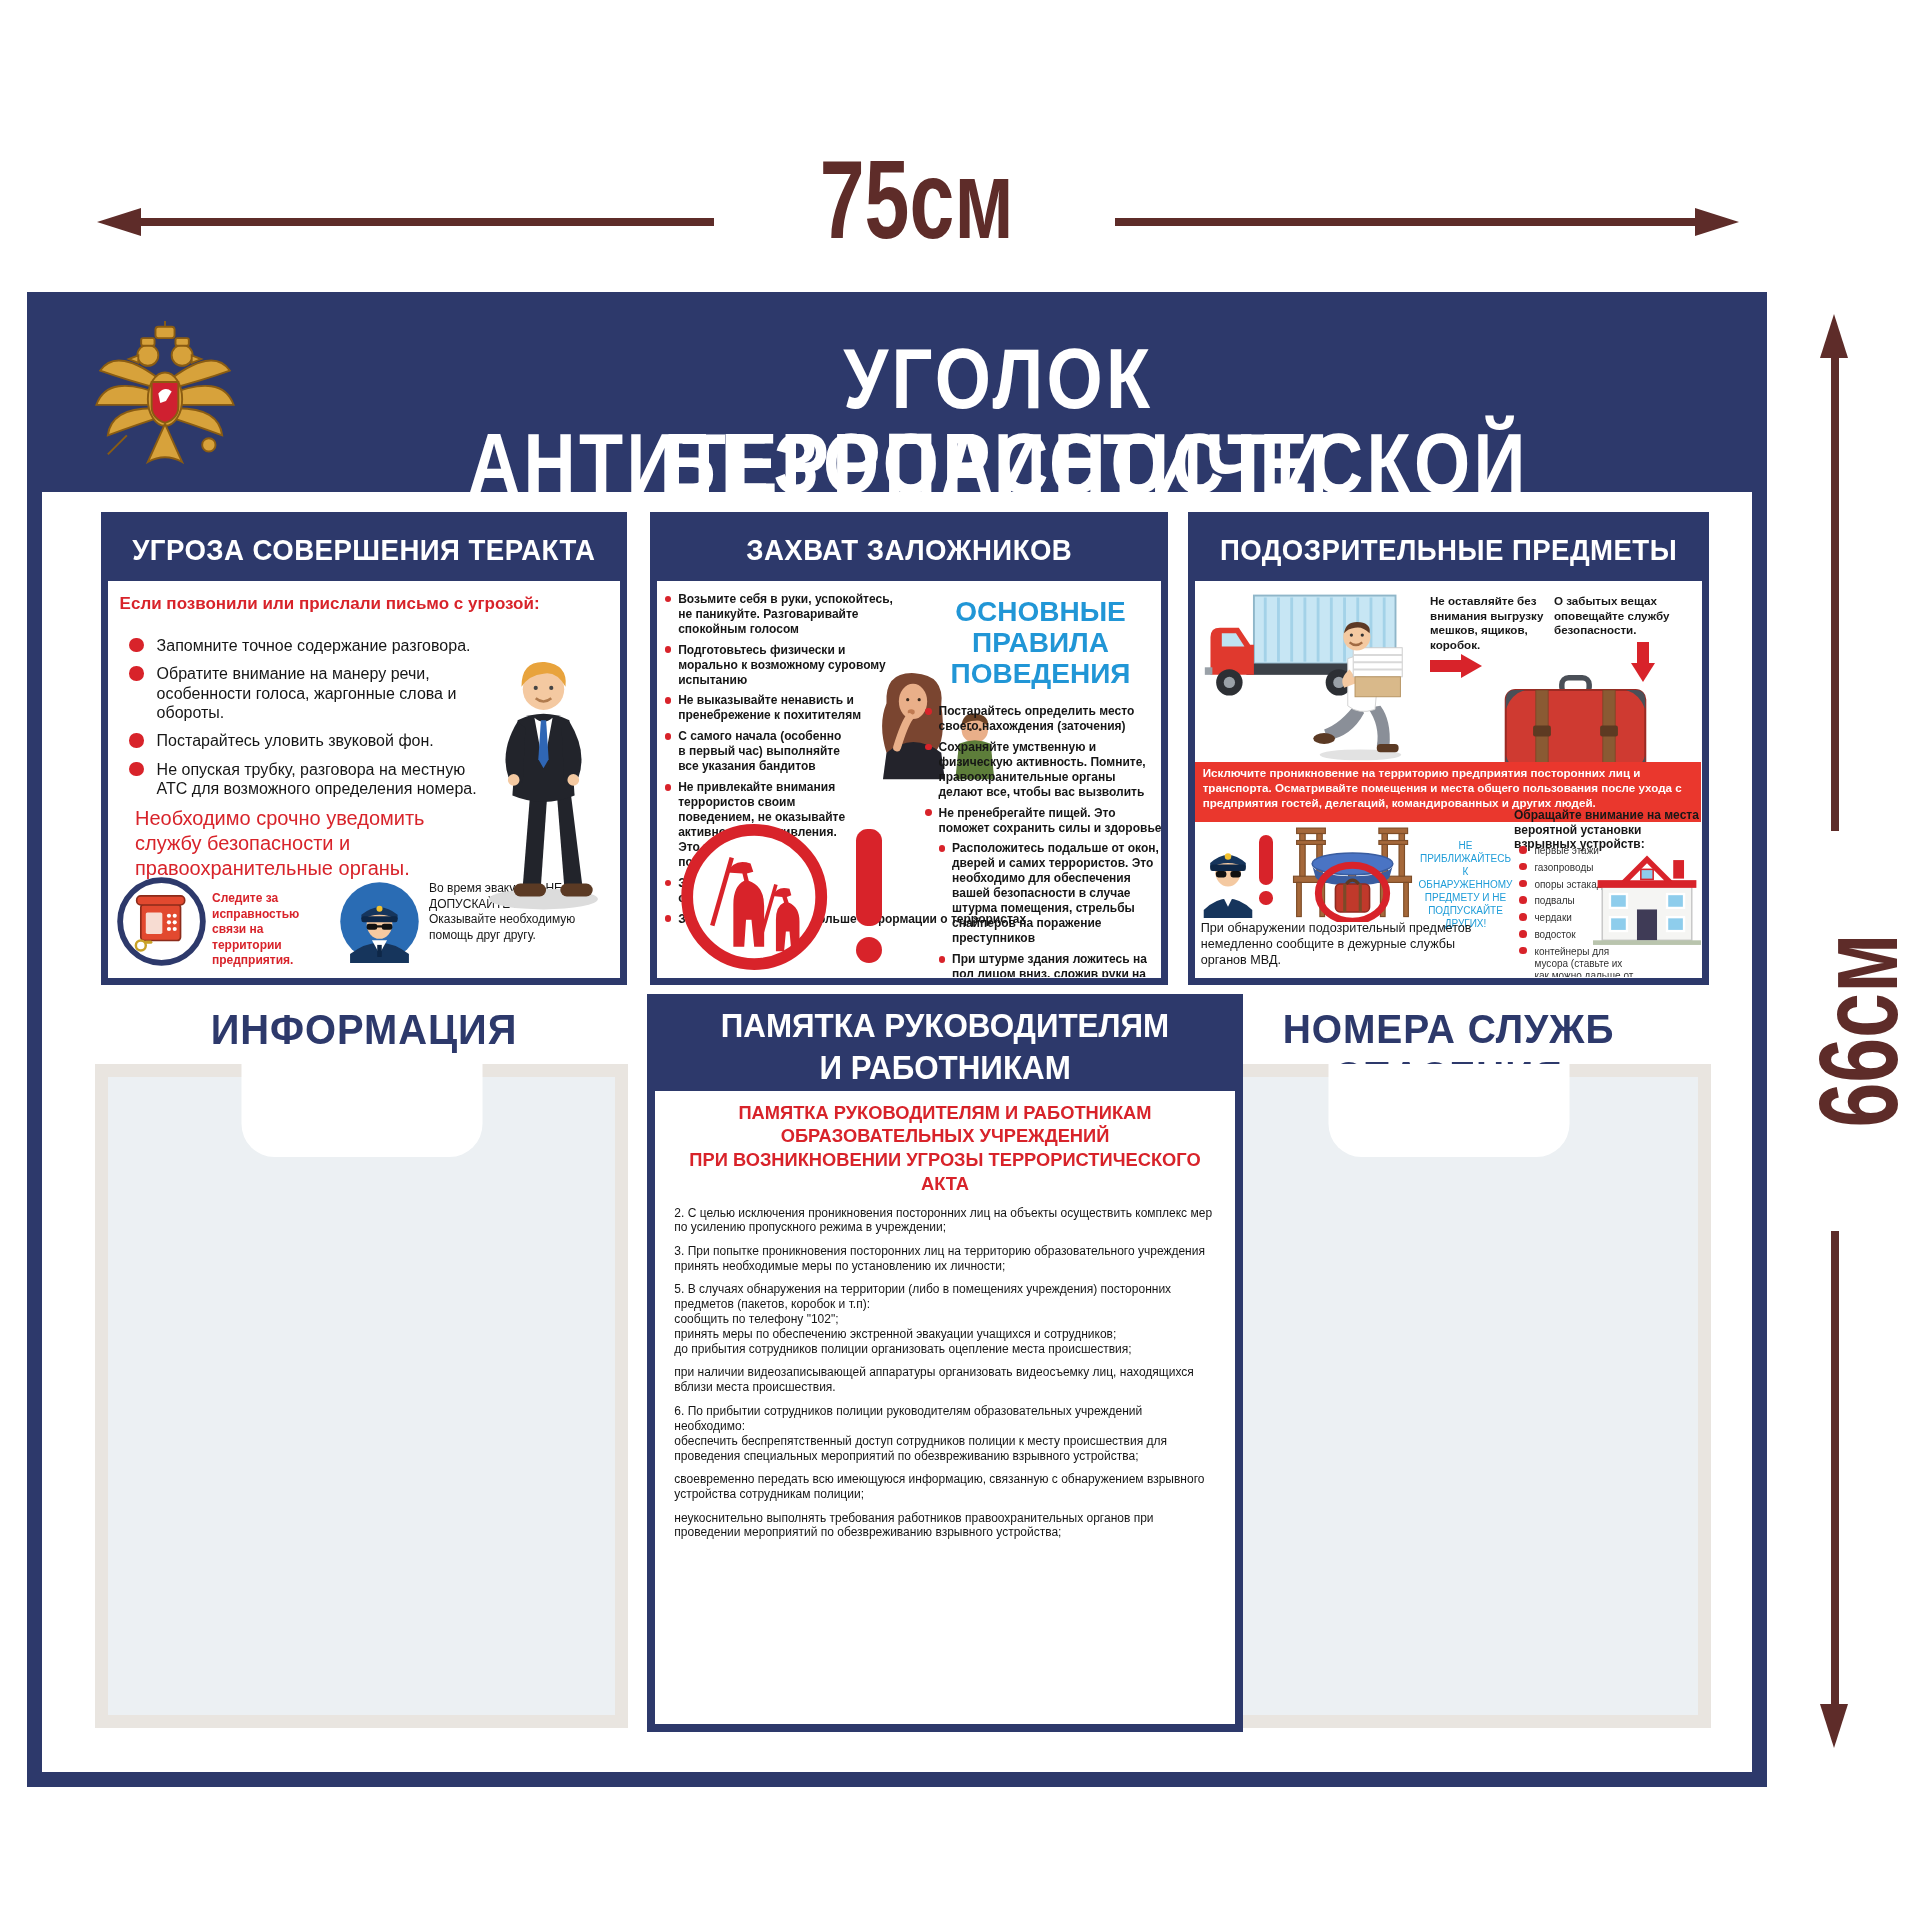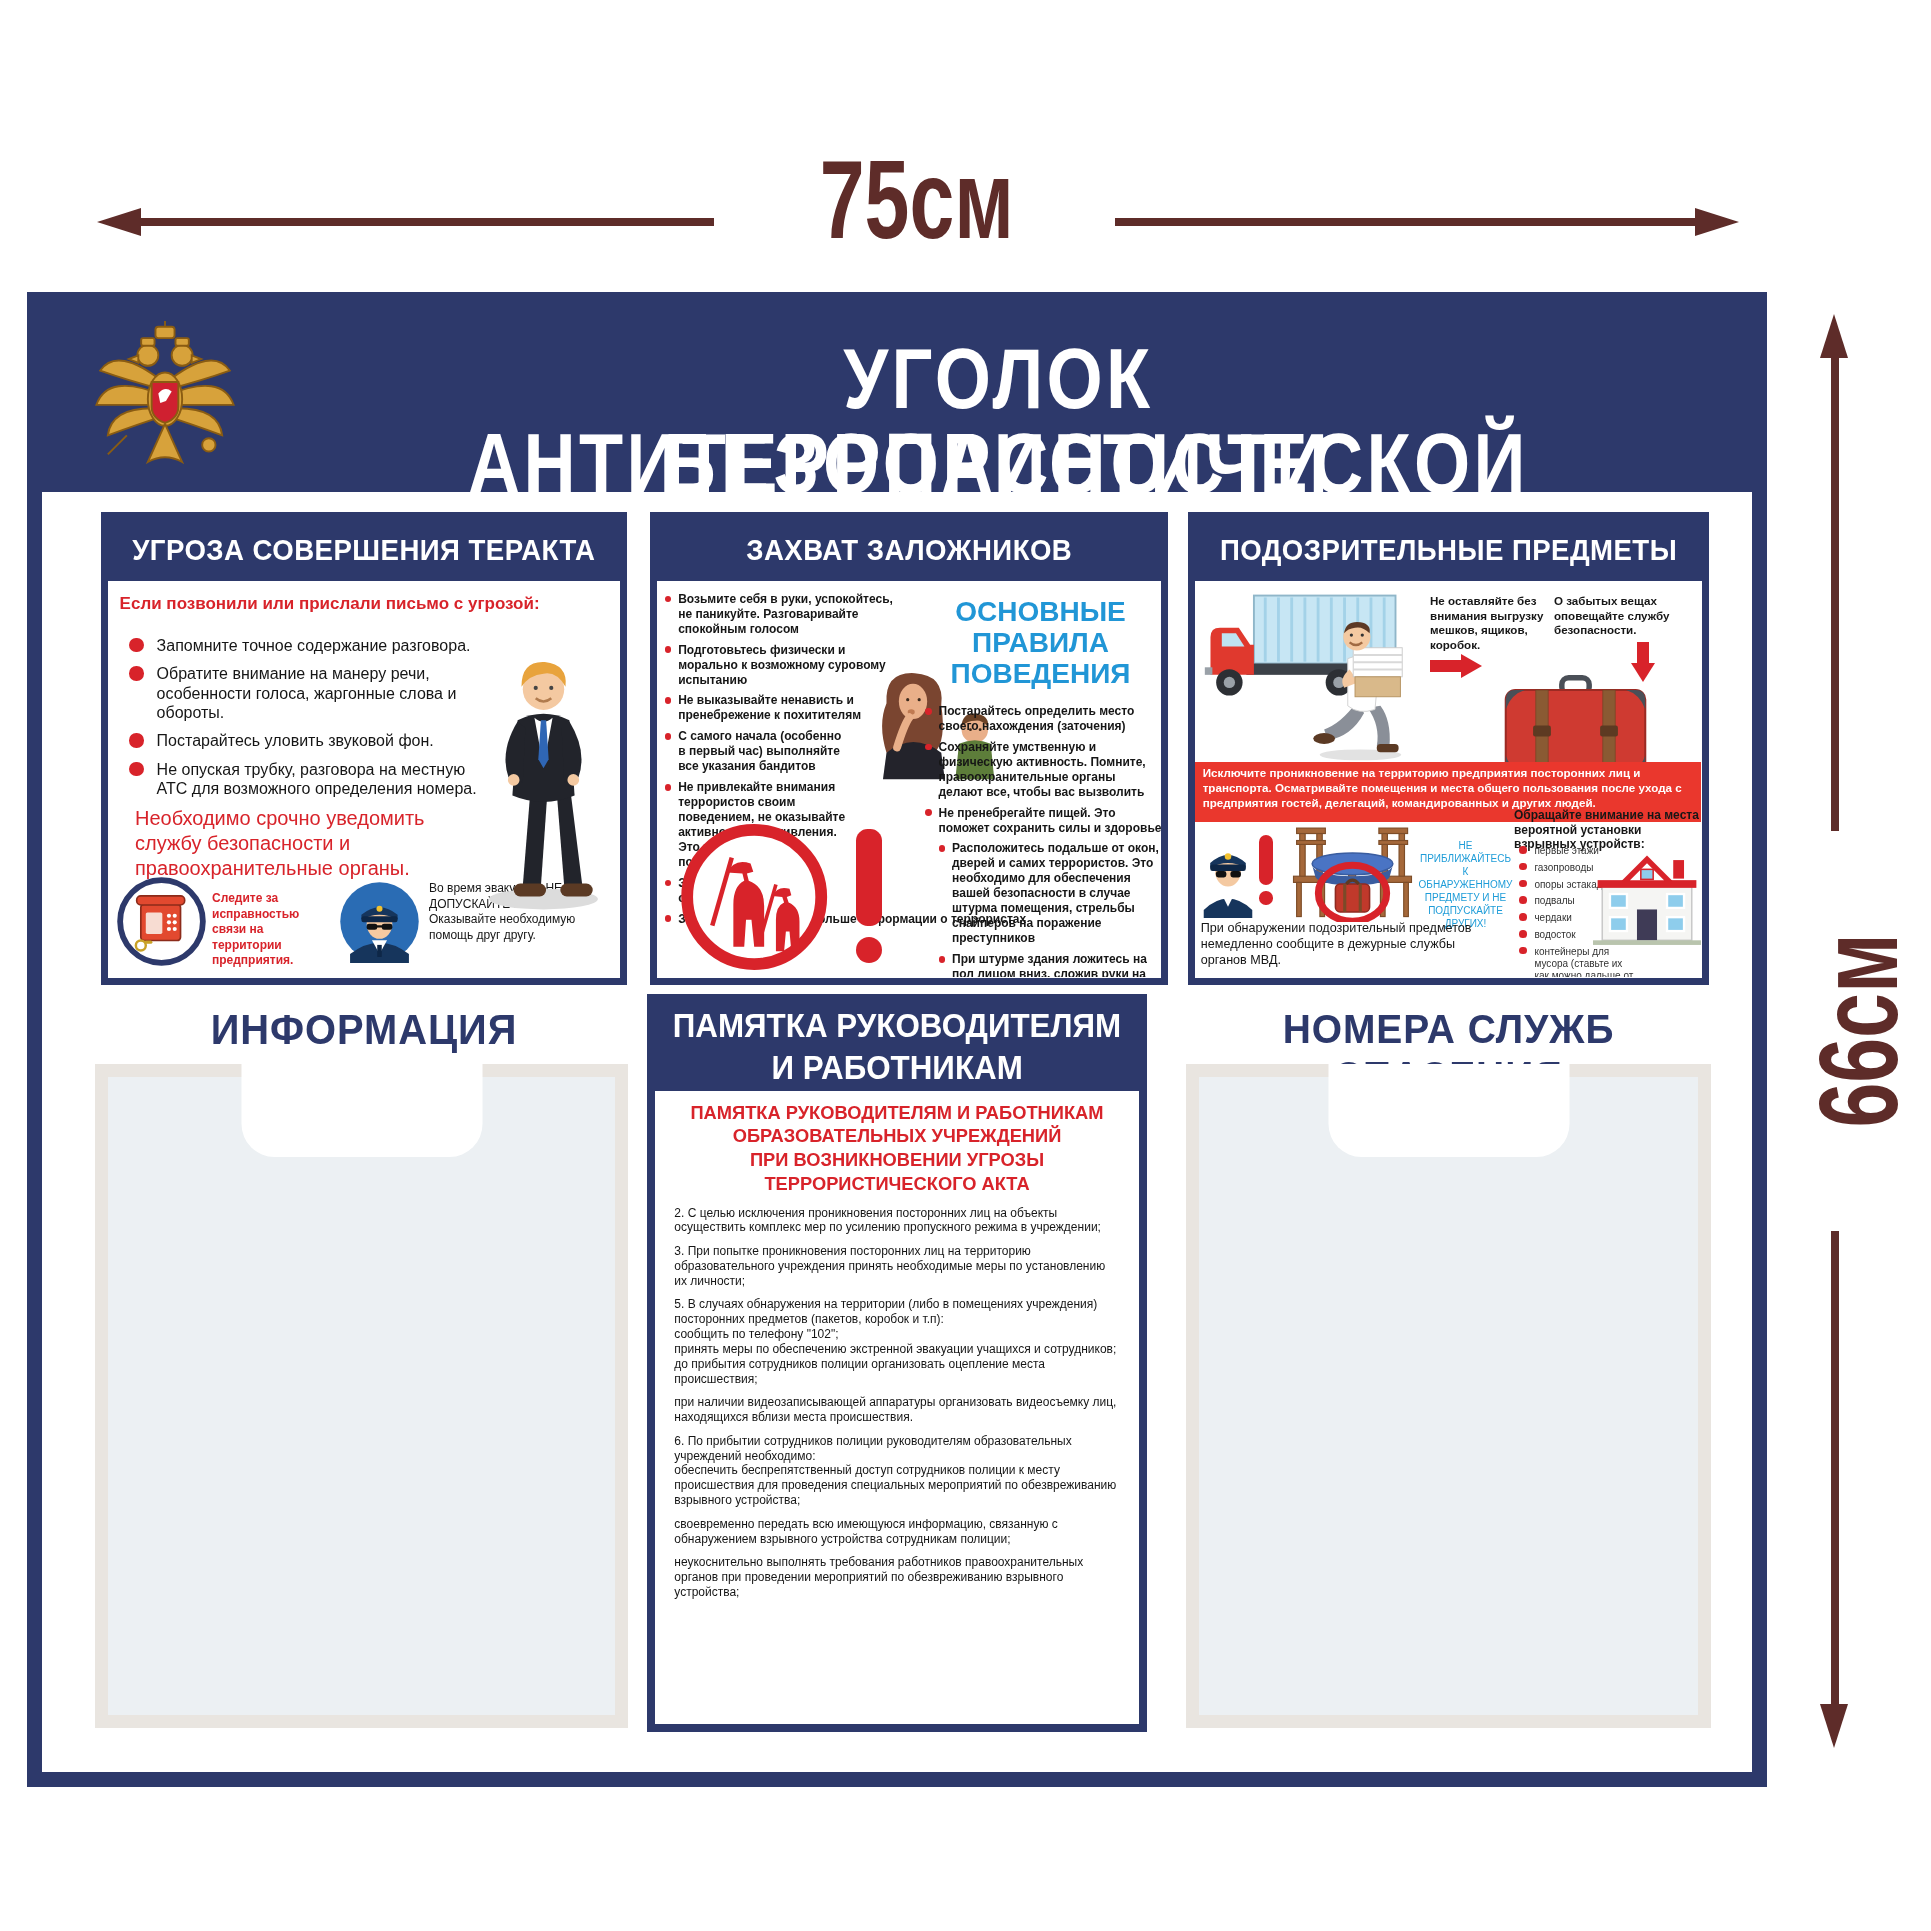--- a/index.html
+++ b/index.html
@@ -411,21 +411,21 @@
   <div class="abs seclabel" style="left:101px;top:1006px;width:526px">ИНФОРМАЦИЯ</div>
   <div class="abs seclabel" style="left:1186px;top:1006px;width:525px;font-size:41px">НОМЕРА СЛУЖБ СПАСЕНИЯ</div>
 
   <div class="pocket" style="left:95px;top:1064px;width:533px;height:664px">
     <div class="notch"></div>
   </div>
   <div class="pocket" style="left:1186px;top:1064px;width:525px;height:664px">
     <div class="notch"></div>
   </div>
 
-  <div class="panel" style="left:647px;top:994px;width:500px;height:738px;border-width:8.7px">
+  <div class="panel" style="left:647px;top:994px;width:596px;height:738px;border-width:8.7px">
     <div class="memohead">
       <div class="t">ПАМЯТКА РУКОВОДИТЕЛЯМ</div>
       <div class="t">И РАБОТНИКАМ</div>
     </div>
     <div class="memobody">
       <div class="memoheading">ПАМЯТКА РУКОВОДИТЕЛЯМ И РАБОТНИКАМ
 ОБРАЗОВАТЕЛЬНЫХ УЧРЕЖДЕНИЙ
 ПРИ ВОЗНИКНОВЕНИИ УГРОЗЫ ТЕРРОРИСТИЧЕСКОГО АКТА</div>
       <p>2. С целью исключения проникновения посторонних лиц на объекты осуществить комплекс мер по усилению пропускного режима в учреждении;</p>
       <p>3. При попытке проникновения посторонних лиц на территорию образовательного учреждения принять необходимые меры по установлению их личности;</p>

